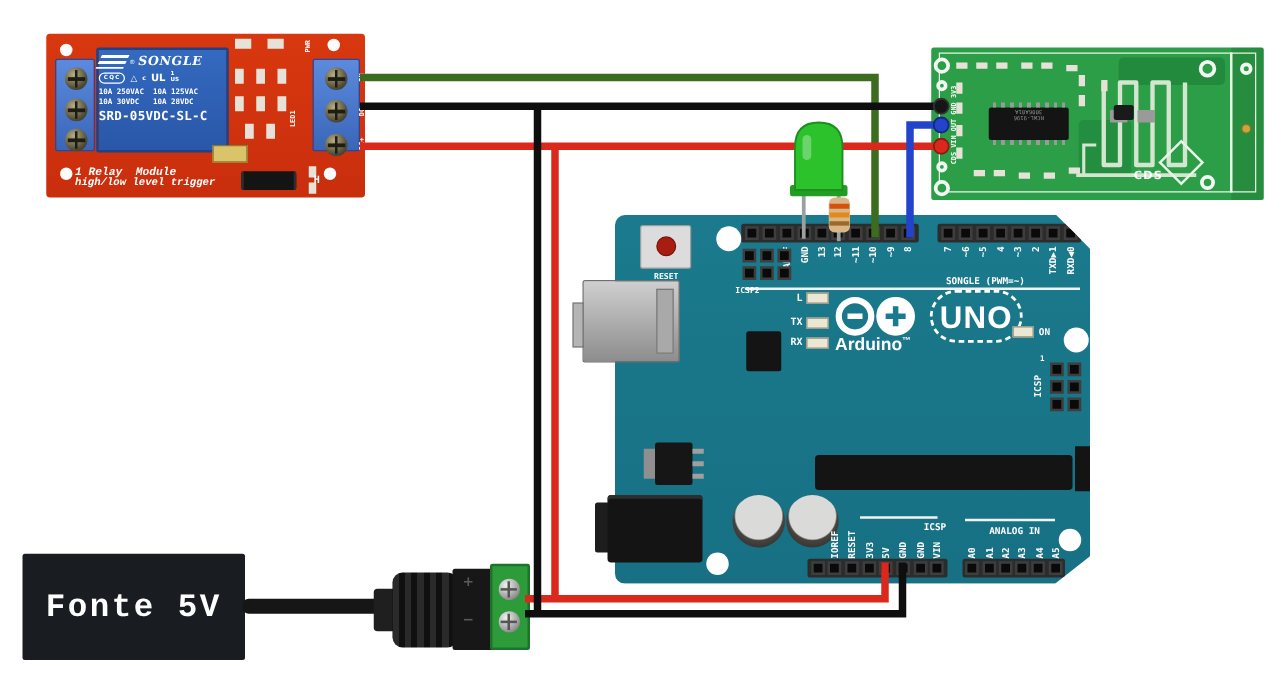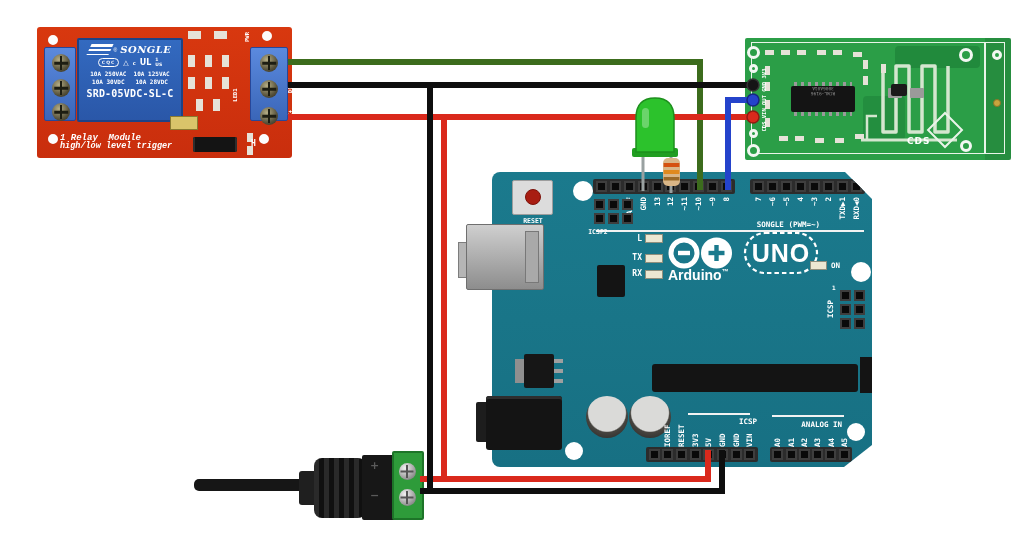--- a/index.html
+++ b/index.html
@@ -26,21 +26,21 @@
   .cap{border-radius:50%;background:radial-gradient(circle at 50% 40%,#dadad8 0 56%,#46443f 60%,#232322 100%)}
   
   .relay{background:linear-gradient(180deg,#d8380f,#c92e0d);border-radius:3px}
   .rhole{width:8px;height:8px;border:5px solid #fcfcfc;border-radius:50%;background:#b1270b}
   .term{background:linear-gradient(180deg,#5b8ade,#3a66b8);border:1px solid #27479a;border-radius:2px}
   .screw{width:18px;height:18px;border-radius:50%;
          background:radial-gradient(circle at 38% 32%,#b5ad85,#55503a 62%,#2c2919)}
   .screw::before,.screw::after{content:"";position:absolute;left:7.5px;top:2px;width:2.5px;height:14px;background:#1d1d12}
   .screw::after{transform:rotate(90deg)}
   .rblock{background:linear-gradient(180deg,#336ac0,#2a57a8);border:2px solid #1d4286;border-radius:2px;
-          color:#fff;display:flex;flex-direction:column;align-items:center}
+          color:#fff;display:flex;flex-direction:column;}
   .stripes{width:22px;height:11px;background:repeating-linear-gradient(180deg,#fff 0 2.5px,transparent 2.5px 5px);
            transform:skewX(-25deg)}
   .songle{font:bold italic 10px "DejaVu Serif",serif;letter-spacing:.5px}
   .certs{display:flex;gap:4px;align-items:center;font:bold 7px "DejaVu Sans",sans-serif}
   .cqc{border:1px solid #fff;border-radius:7px;font-size:4.5px;padding:1px 3px;letter-spacing:1px}
   .ulnum{display:flex;flex-direction:column;font-size:4.5px;line-height:4.5px}
   .ratings{font:bold 6px "DejaVu Sans Mono",monospace;line-height:8px;white-space:pre}
   .partno{font:bold 10px "DejaVu Sans Mono",monospace;letter-spacing:.2px;margin-top:2px}
   .smd{background:#e6e2d8;box-shadow:none}
   .relay-sk{color:#fff;font:bold italic 9px "Liberation Mono",monospace;white-space:pre}
@@ -170,21 +170,21 @@
     <div class="a" style="left:62px;top:197px;width:9px;height:4px;background:#9f9f9f"></div>
     <div class="a" style="left:62px;top:207px;width:9px;height:4px;background:#9f9f9f"></div>
     <div class="a cap" style="left:94px;top:224px;width:42px;height:42px"></div>
     <div class="a cap" style="left:137px;top:224px;width:42px;height:42px"></div>
     <div class="a hole" style="left:73px;top:270px;width:18px;height:18px"></div>
     <div class="a hole" style="left:355px;top:251px;width:18px;height:18px"></div>
 
     <div class="a line" style="left:196px;top:241px;width:62px;height:2px"></div>
     <div class="a sk" style="left:215px;top:245px;width:50px;text-align:right">ICSP</div>
     <div class="a line" style="left:280px;top:243px;width:72px;height:2px"></div>
-    <div class="a sk" style="left:278px;top:248px;width:72px;text-align:right">ANALOG IN</div>
+    <div class="a sk" style="left:268px;top:248px;width:72px;text-align:right">ANALOG IN</div>
 
     <div class="vlab b" style="left:145.3px;top:249px">IOREF</div>
     <div class="vlab b" style="left:159px;top:249px">RESET</div>
     <div class="vlab b" style="left:172.7px;top:249px">3V3</div>
     <div class="vlab b" style="left:186.3px;top:249px">5V</div>
     <div class="vlab b" style="left:200px;top:249px">GND</div>
     <div class="vlab b" style="left:213.7px;top:249px">GND</div>
     <div class="vlab b" style="left:227.3px;top:249px">VIN</div>
     <div class="vlab b" style="left:255.3px;top:249px">A0</div>
     <div class="vlab b" style="left:268.6px;top:249px">A1</div>
@@ -305,20 +305,23 @@
 
     <div class="a smd" style="left:20px;top:12px;width:9px;height:5px;box-shadow:16px 0 0 #e6e2d8,32px 0 0 #e6e2d8,52px 0 0 #e6e2d8,68px 0 0 #e6e2d8,88px 2px 0 #e6e2d8,14px 86px 0 #e6e2d8,30px 86px 0 #e6e2d8,50px 88px 0 #e6e2d8,70px 88px 0 #e6e2d8,90px 84px 0 #e6e2d8"></div>
     <div class="a smd" style="left:20px;top:28px;width:5px;height:9px;box-shadow:0 16px 0 #e6e2d8,0 34px 0 #e6e2d8,0 52px 0 #e6e2d8,98px -6px 0 #e6e2d8,98px 10px 0 #e6e2d8,116px -2px 0 #e6e2d8"></div>
 
     <div class="a" style="left:187px;top:79px;width:26px;height:26px;border:2px solid #e9f4e9;transform:rotate(45deg)"></div>
     <div class="a" style="left:162px;top:98px;color:#fff;font:bold 9px 'DejaVu Sans',sans-serif;letter-spacing:1px">CDS</div>
 
     <div class="vlab b" style="left:-80.5px;top:14px;width:96px;text-align:center;font-size:5.5px">CDS VIN OUT GND 3V3</div>
   </div>
 
+  <div class="a fonte" style="left:18px;top:443px;width:178px;height:85px;z-index:3">
+    <span>Fonte 5V</span>
+  </div>
   <div class="a" style="left:194px;top:479px;width:112px;height:12px;background:#161616;border-radius:5px;z-index:3"></div>
   <div class="a" style="left:299px;top:471px;width:18px;height:34px;background:#1f1f1f;border-radius:3px;z-index:3"></div>
   <div class="a" style="left:314px;top:458px;width:52px;height:60px;background:repeating-linear-gradient(90deg,#2a2a2a 0 5px,#101010 5px 10px);border-radius:8px;z-index:3"></div>
   <div class="a" style="left:362px;top:455px;width:34px;height:65px;background:#171717;border-radius:2px;z-index:3">
     <div class="a" style="left:8px;top:4px;color:#5a5a5a;font:bold 11px 'DejaVu Sans',sans-serif">+</div>
     <div class="a" style="left:8px;top:34px;color:#5a5a5a;font:bold 11px 'DejaVu Sans',sans-serif">−</div>
   </div>
   <div class="a" style="left:392px;top:451px;width:32px;height:69px;background:#2e9b3a;border:2px solid #1d7428;border-radius:2px;z-index:3">
     <div class="a jscrew" style="left:5px;top:10px"></div>
     <div class="a jscrew" style="left:5px;top:36px"></div>

